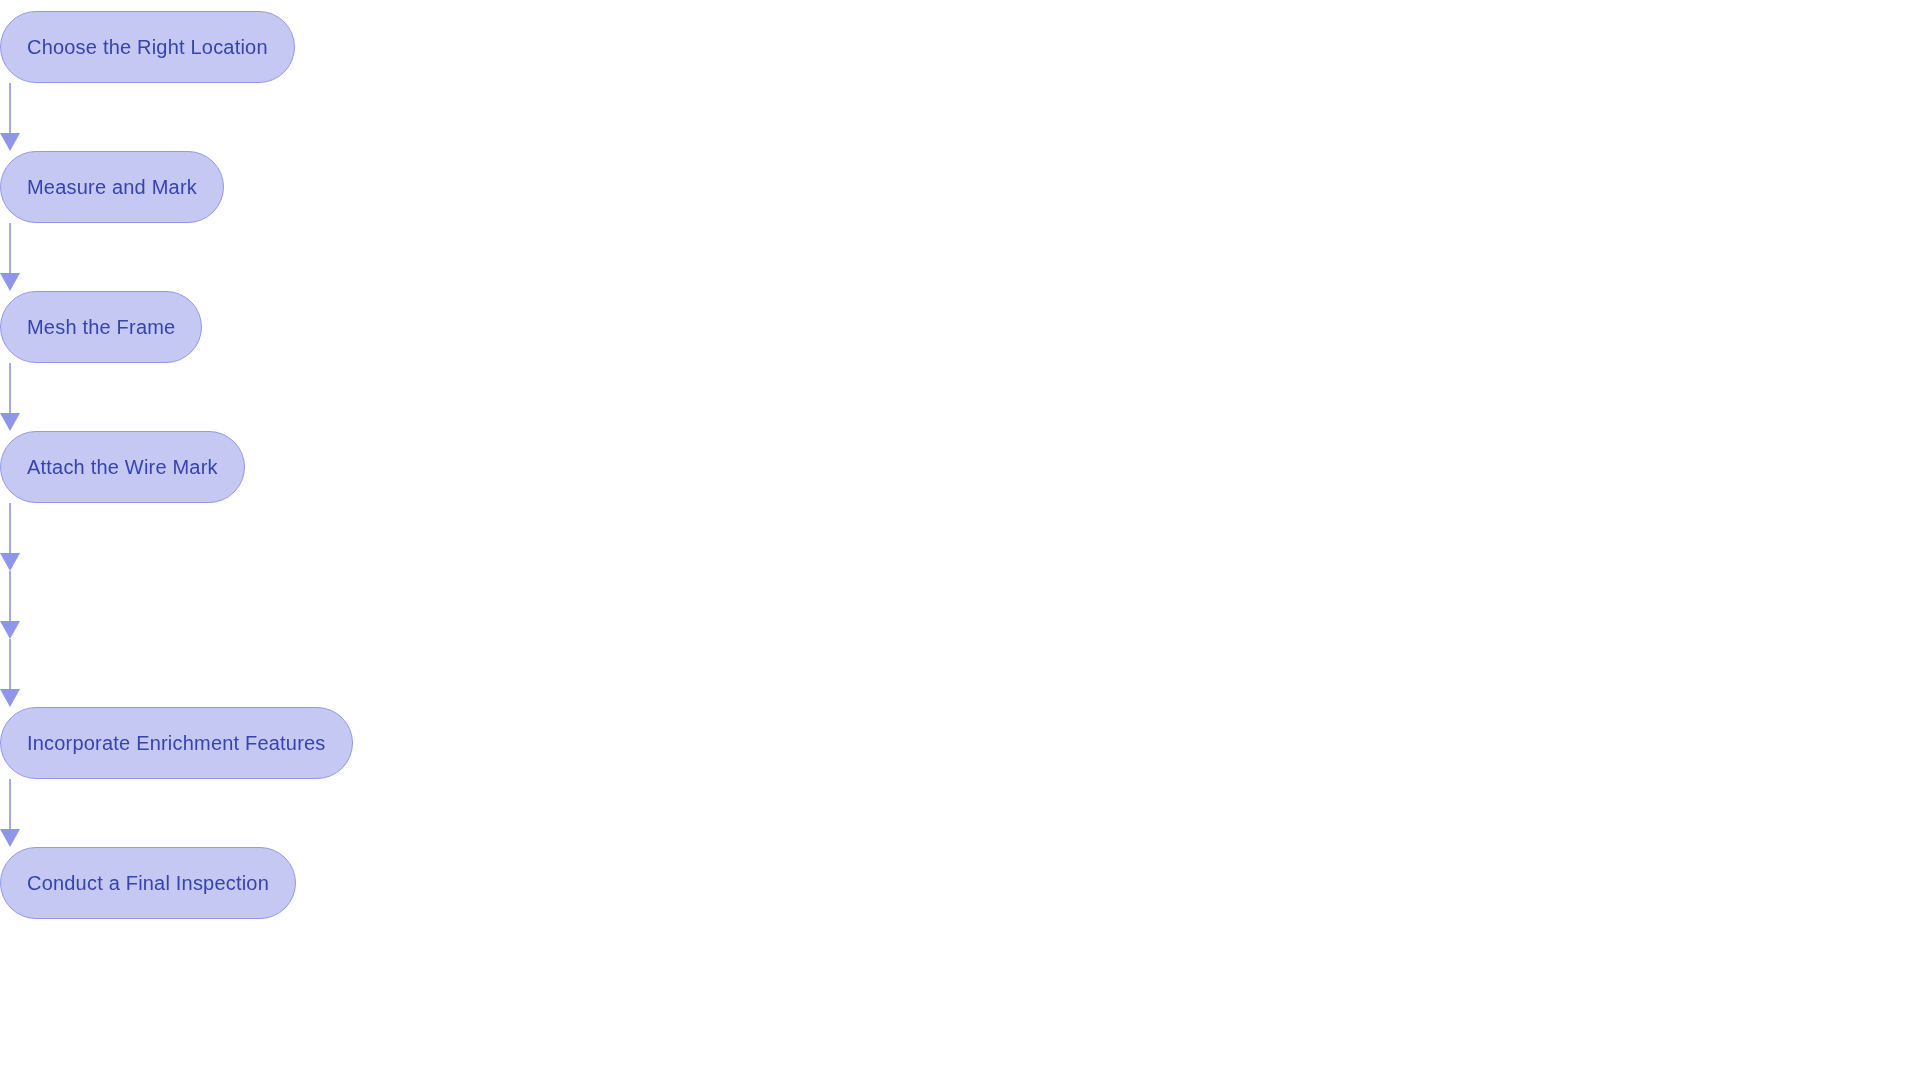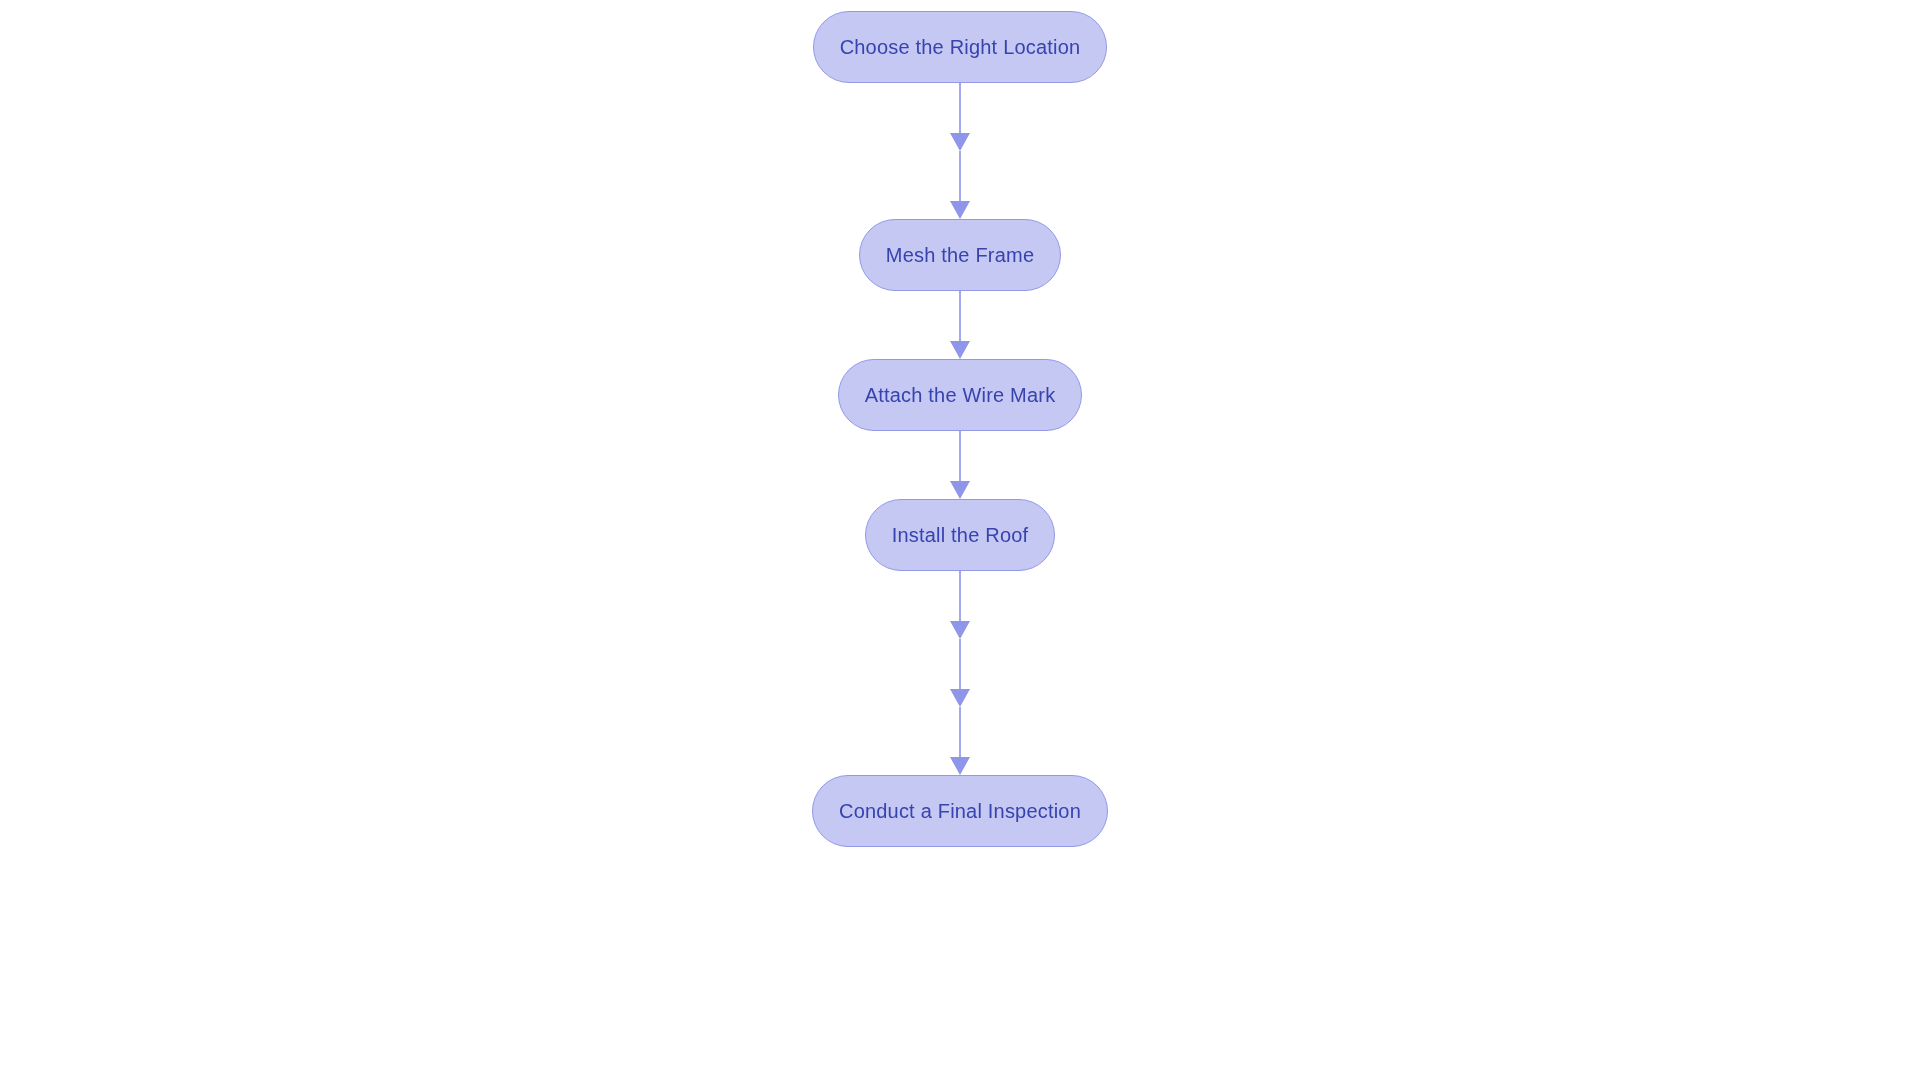--- a/index.html
+++ b/index.html
@@ -13,21 +13,21 @@
   }
   .canvas {
     width: 1920px;
     height: 1083px;
     position: relative;
     background: var(--bg, #ffffff);
   }
   .flow {
     display: flex;
     flex-direction: column;
-    align-items: center;
+    align-items: flex-start;
     padding-top: 11px;
   }
   .node {
     box-sizing: border-box;
     height: 72px;
     min-height: 72px;
     border-radius: 36px;
     background: var(--node-fill, #c5c8f3);
     border: 1.5px solid var(--node-border, #9398e8);
     color: var(--node-text, #3743ae);
@@ -63,48 +63,51 @@
 
 <div class="canvas">
   <div class="flow" id="flow">
       <div class="node">
         <span>Choose the Right Location</span>
       </div>
       <div class="connector">
         <div class="line"></div>
         <div class="head"></div>
       </div>
+      <div class="node">
+        <span>Measure and Mark</span>
+      </div>
       <div class="connector">
         <div class="line"></div>
         <div class="head"></div>
       </div>
       <div class="node">
         <span>Mesh the Frame</span>
       </div>
       <div class="connector">
         <div class="line"></div>
         <div class="head"></div>
       </div>
       <div class="node">
         <span>Attach the Wire Mark</span>
       </div>
       <div class="connector">
         <div class="line"></div>
         <div class="head"></div>
       </div>
-      <div class="node">
-        <span>Install the Roof</span>
-      </div>
       <div class="connector">
         <div class="line"></div>
         <div class="head"></div>
       </div>
       <div class="connector">
         <div class="line"></div>
         <div class="head"></div>
+      </div>
+      <div class="node">
+        <span>Incorporate Enrichment Features</span>
       </div>
       <div class="connector">
         <div class="line"></div>
         <div class="head"></div>
       </div>
       <div class="node">
         <span>Conduct a Final Inspection</span>
       </div>
     </div>
 </div>

